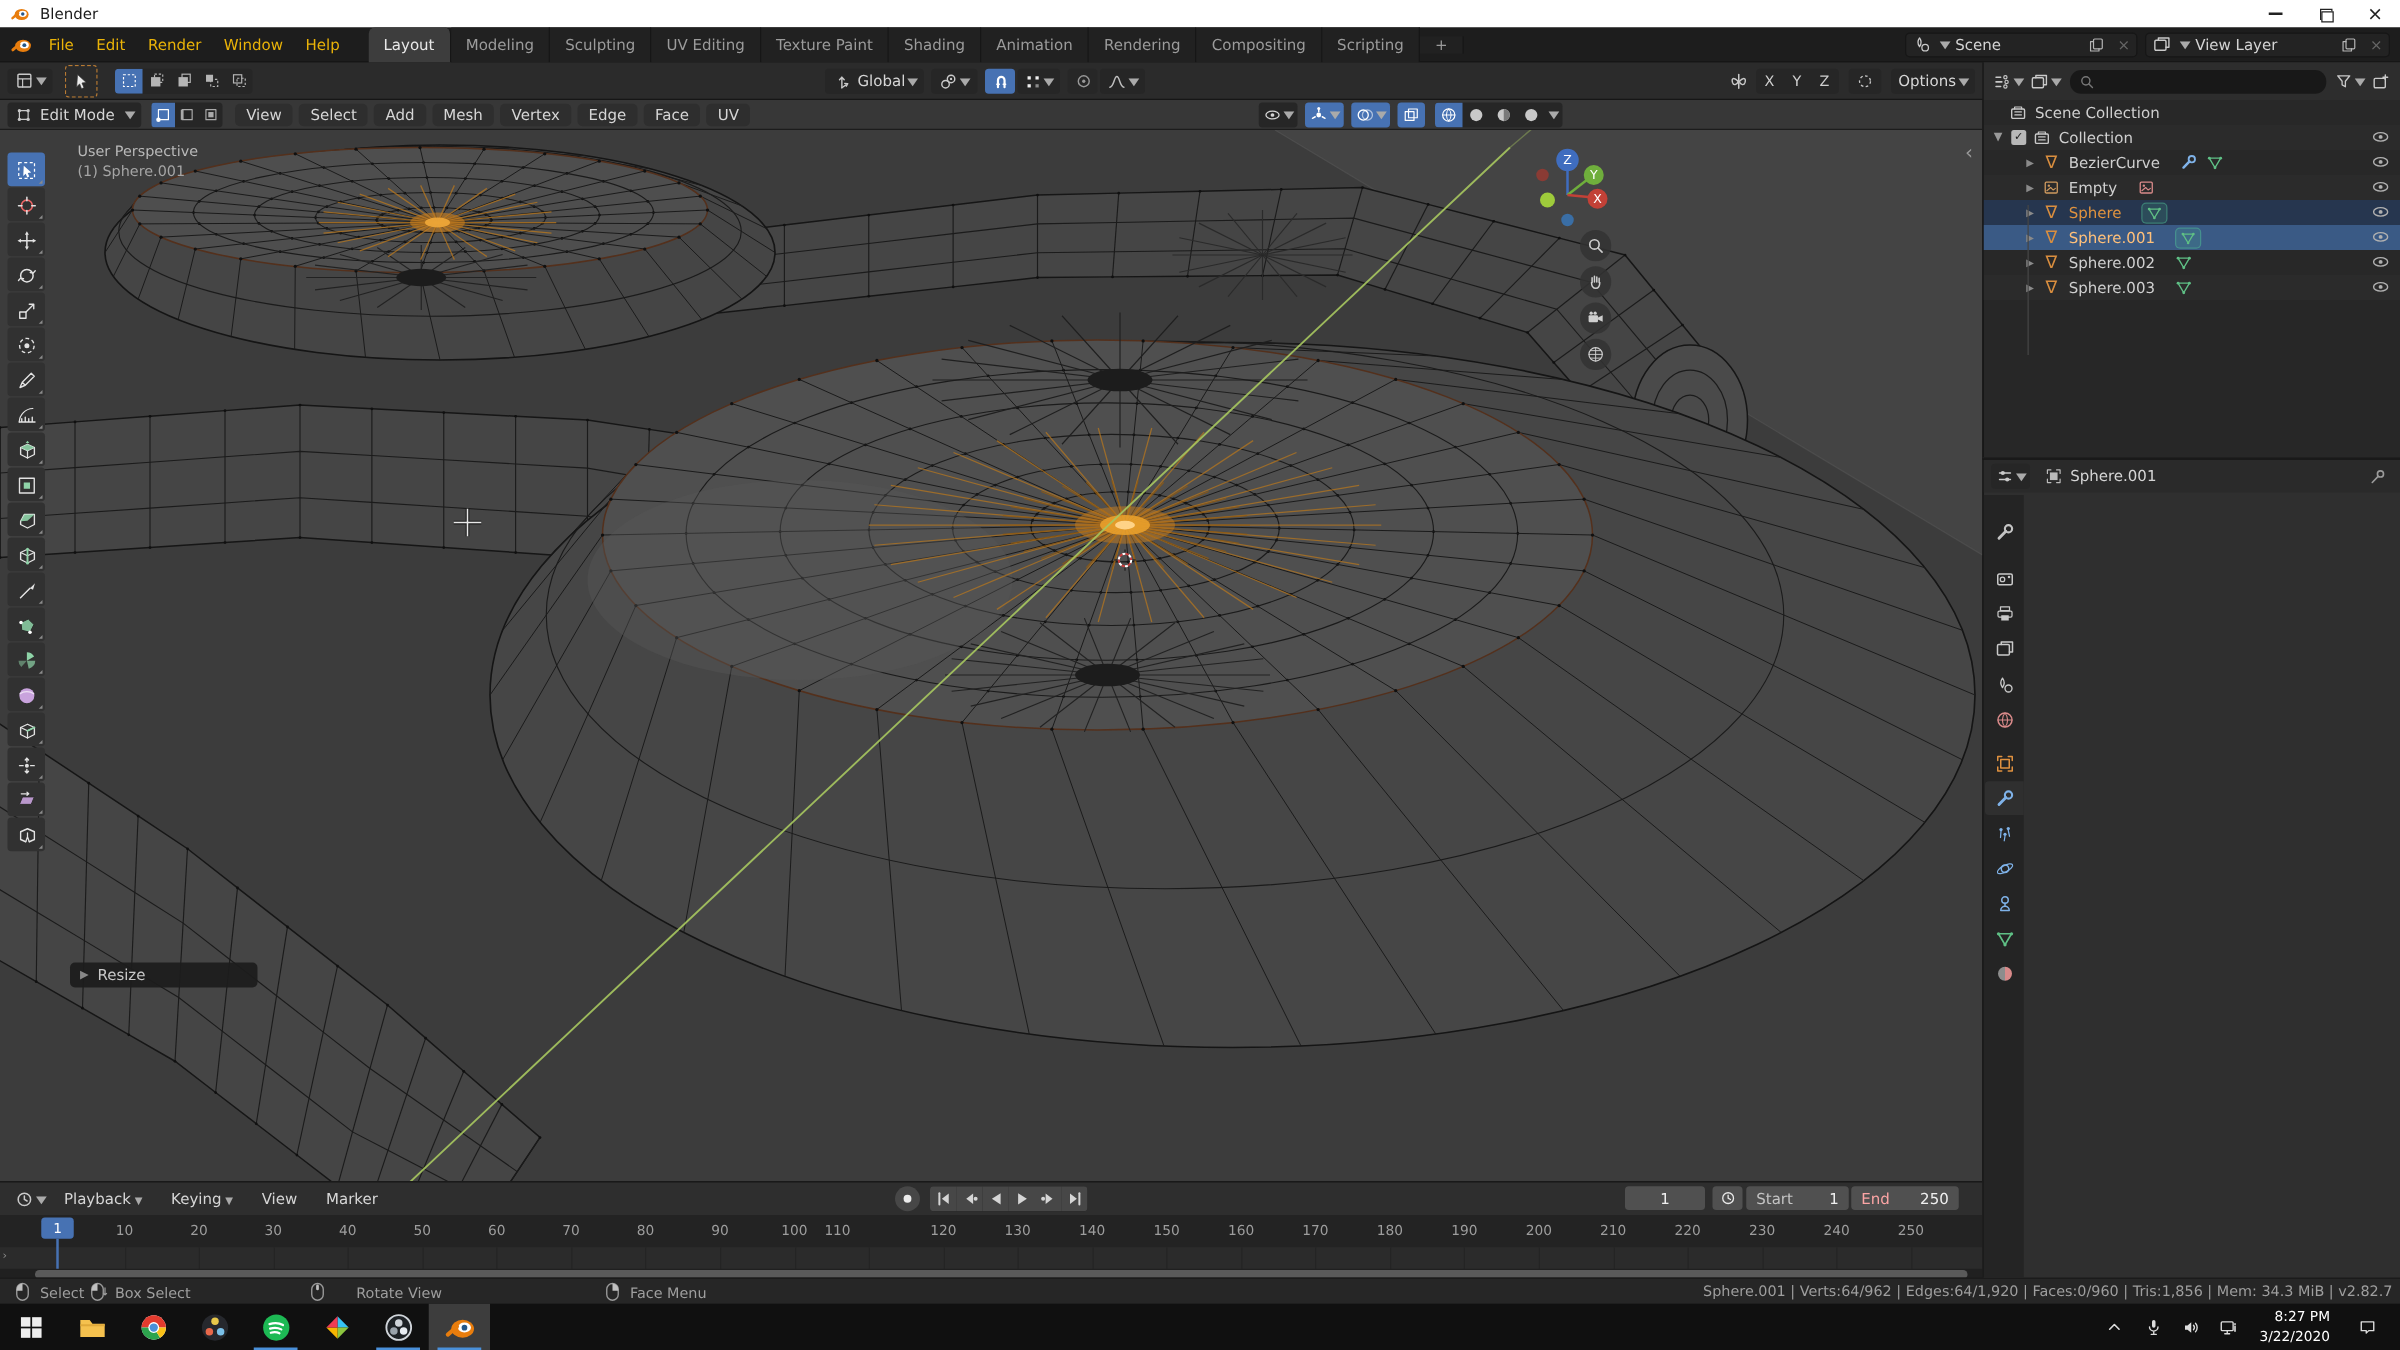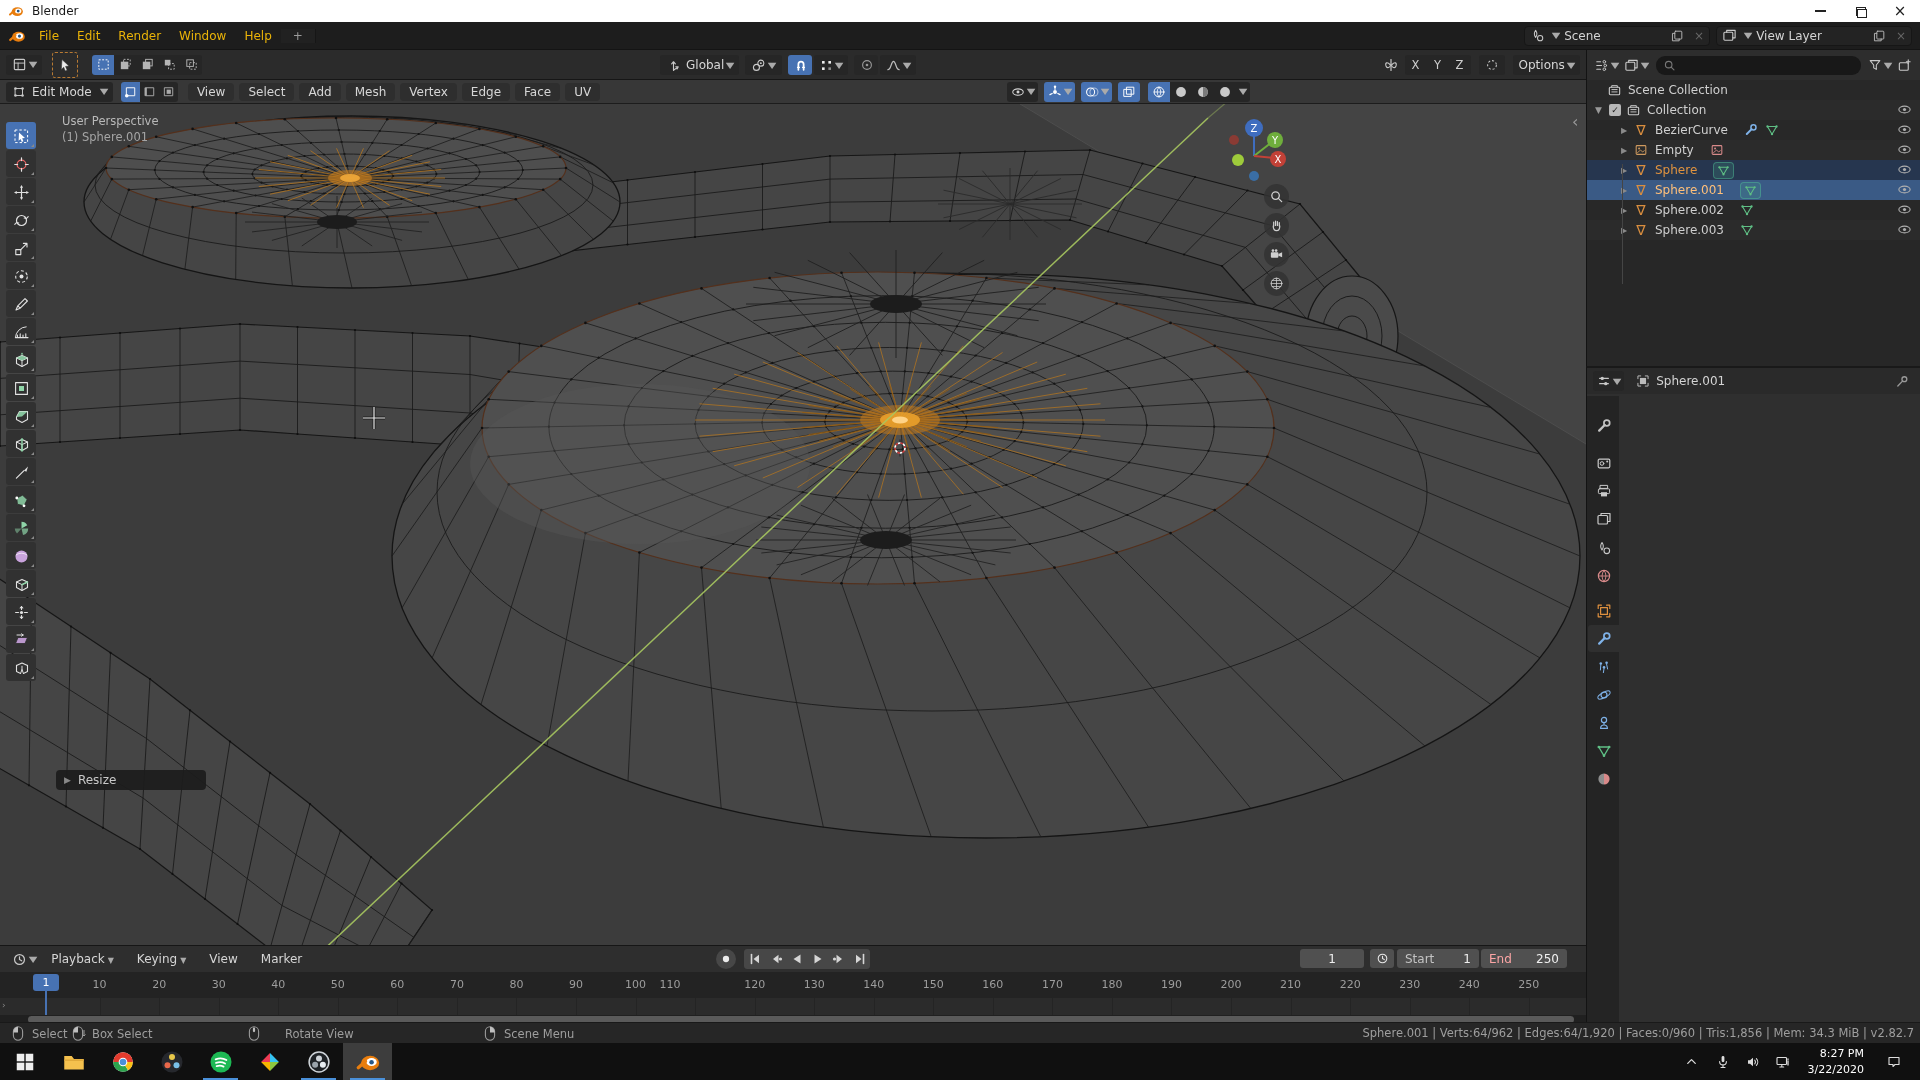--- a/index.html
+++ b/index.html
@@ -102,20 +102,32 @@
           <circle cx="10.2" cy="8.1" r="1.4" fill="#265787"></circle>
           <path d="M2 11.5 L6.5 7.6" fill="none" stroke="#e87d0d" stroke-width="2" stroke-linecap="round" stroke-linejoin="round"></path>
         </svg>
       </span>
     <div class="row">
         <span class="menu-item">File</span>
         <span class="menu-item">Edit</span>
         <span class="menu-item">Render</span>
         <span class="menu-item">Window</span>
         <span class="menu-item">Help</span>
+      </div>
+    <div id="ws-tabs">
+        <div class="ws-tab active">Layout</div>
+        <div class="ws-tab">Modeling</div>
+        <div class="ws-tab">Sculpting</div>
+        <div class="ws-tab">UV Editing</div>
+        <div class="ws-tab">Texture Paint</div>
+        <div class="ws-tab">Shading</div>
+        <div class="ws-tab">Animation</div>
+        <div class="ws-tab">Rendering</div>
+        <div class="ws-tab">Compositing</div>
+        <div class="ws-tab">Scripting</div>
       </div>
     <div class="ws-tab" style="border-radius:0">
         <span>+</span>
       </div>
     <div style="flex:1"></div>
     <div class="id-field" style="width:186px;margin-right:6px">
       <span class="id-seg ic" id="scene-ic">
           <svg width="15" height="15" viewBox="0 0 16 16">
             <circle cx="10.8" cy="10.8" r="2.8" fill="none" stroke="#c9c9c9" stroke-width="1.1" stroke-linecap="round" stroke-linejoin="round"></circle>
             <path d="M6 2.5 C7.8 5 7.8 7.5 6 10 C4.2 7.5 4.2 5 6 2.5 Z" fill="none" stroke="#c9c9c9" stroke-width="1.1" stroke-linecap="round" stroke-linejoin="round"></path>
@@ -1577,21 +1589,21 @@
           </span>
           <span style="margin-left:22px">Rotate View</span>
         </div>
         <div class="row abs" style="left:482px;top:2px">
           <span class="ic">
             <svg width="17" height="17" viewBox="0 0 17 17">
               <rect x="3.4" y="1.8" width="9.2" height="13.4" rx="4.6" fill="none" stroke="#9a9a9a" stroke-width="1.1" stroke-linecap="round" stroke-linejoin="round"></rect>
               <path d="M8 1.8 a4.6 4.6 0 0 1 4.6 4.6 V7.6 H8 Z" fill="#bfbfbf"></path>
             </svg>
           </span>
-          <span style="margin-left:5px">Scene Menu</span>
+          <span style="margin-left:5px">Face Menu</span>
         </div>
       </div>
     <div class="abs" style="right:6px;top:3px">Sphere.001 | Verts:64/962 | Edges:64/1,920 | Faces:0/960 | Tris:1,856 | Mem: 34.3 MiB | v2.82.7</div>
   </div>
 
   <div id="taskbar" class="abs">
     <div class="row" style="height:100%">
         <div class="tslot">
           <svg width="22" height="22" viewBox="0 0 16 16">
             <rect x="2" y="2" width="5.5" height="5.5" fill="#eee"></rect>

